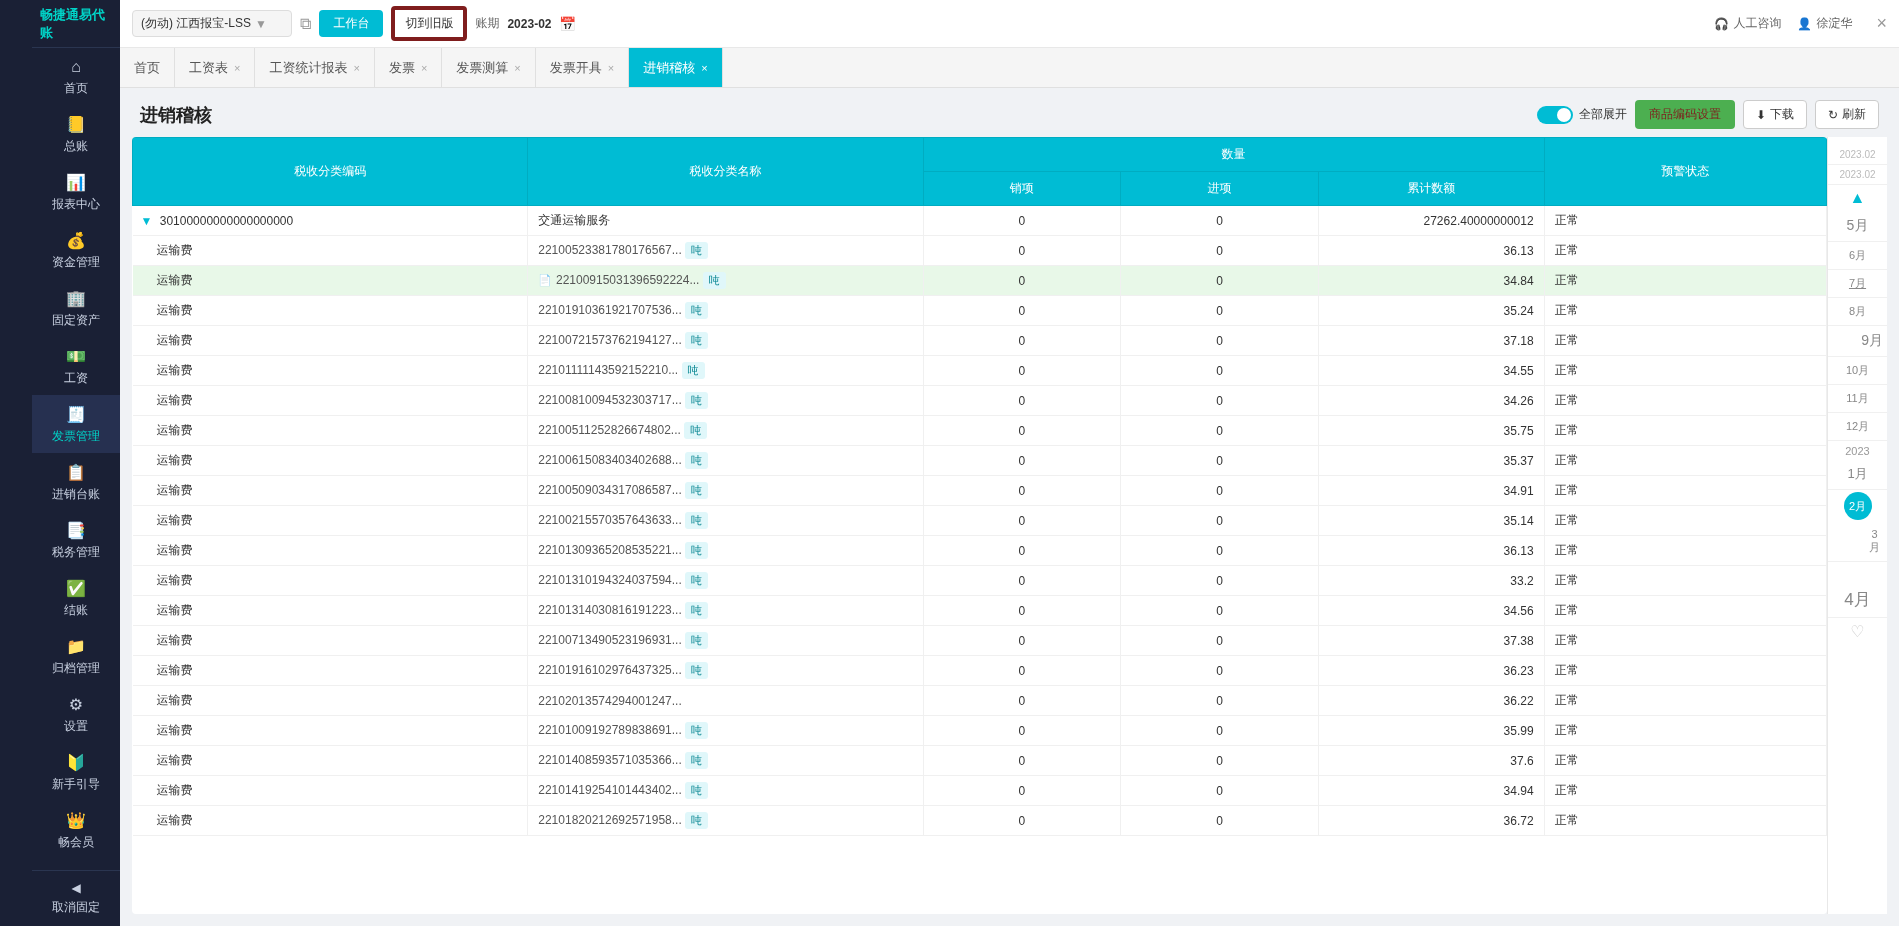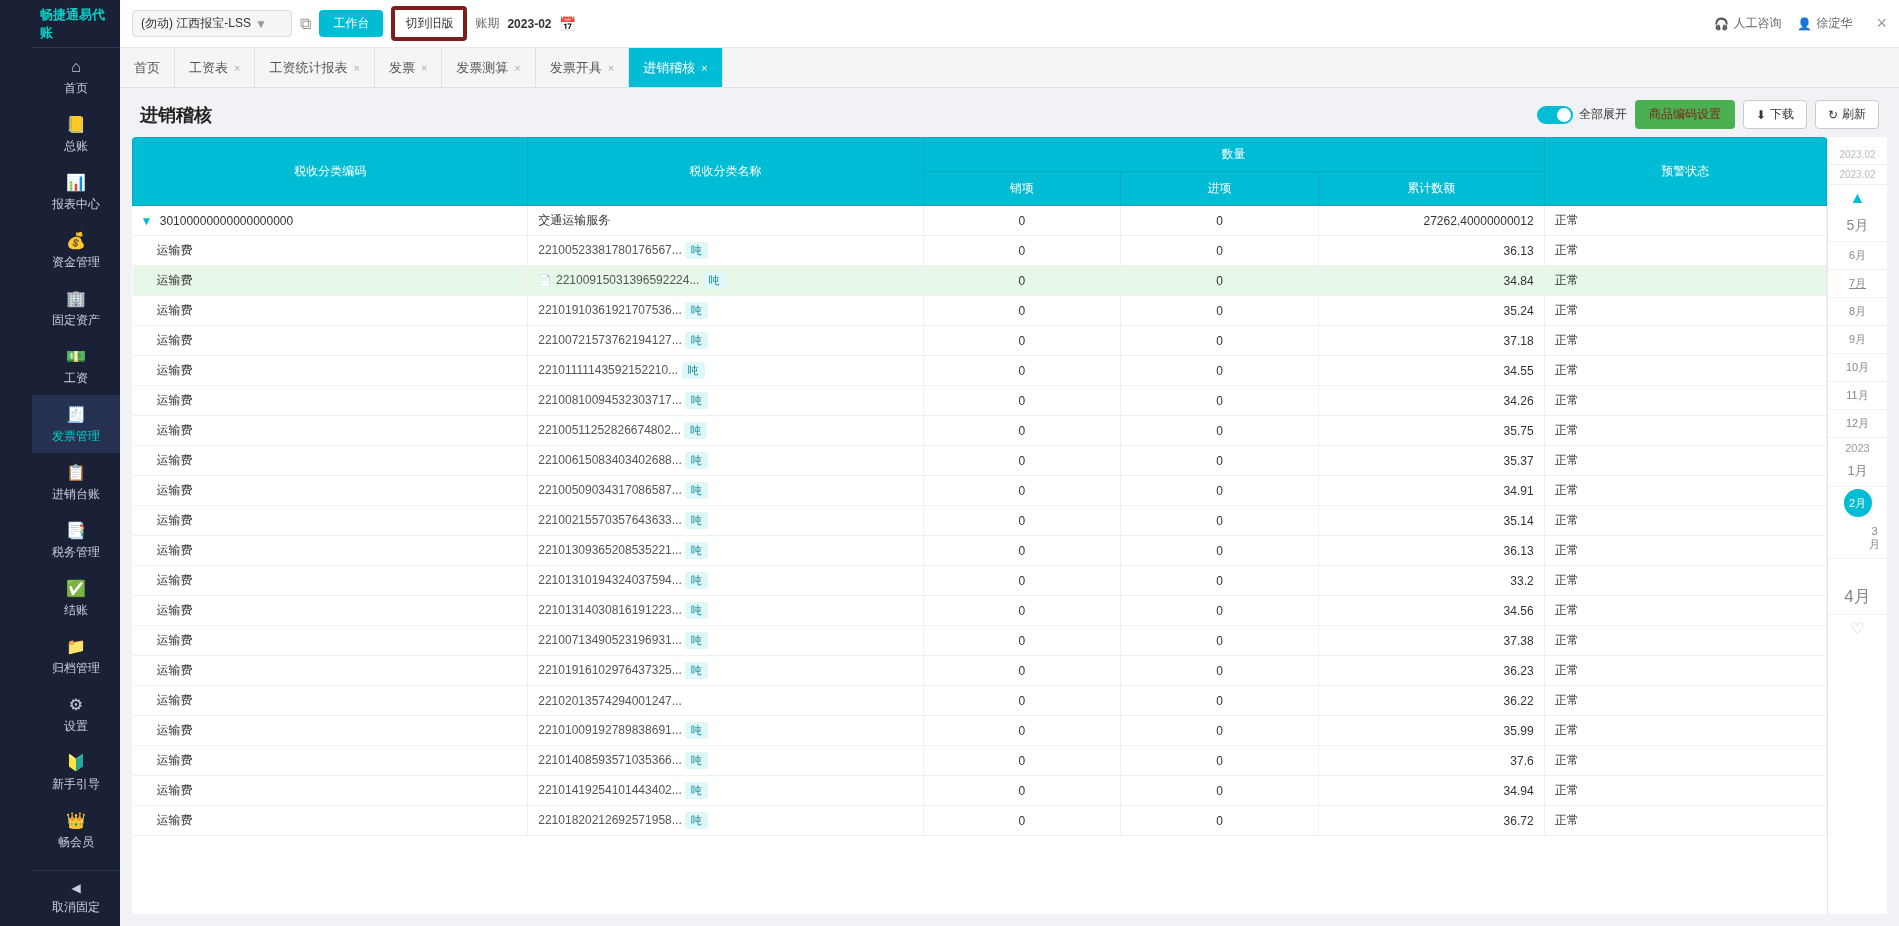--- a/index.html
+++ b/index.html
@@ -651,21 +651,21 @@
       </div>
 
       <div class="right-panel">
         <div class="right-panel-item" style="font-size:10px;color:#bbb;padding:4px 2px;">2023.02</div>
         <div class="right-panel-item" style="font-size:10px;color:#bbb;padding:4px 2px;">2023.02</div>
         <div class="up-arrow">▲</div>
         <div class="right-panel-item" style="font-size:14px;">5月</div>
         <div class="right-panel-item" style="font-size:11px;">6月</div>
         <div class="right-panel-item" style="font-size:11px;text-decoration:underline;">7月</div>
         <div class="right-panel-item" style="font-size:11px;">8月</div>
-        <div class="right-panel-item" style="font-size:11px;">9月</div>
+        <div class="right-panel-item" style="font-size:14px;text-align:right;">9月</div>
         <div class="right-panel-item" style="font-size:11px;">10月</div>
         <div class="right-panel-item" style="font-size:11px;">11月</div>
         <div class="right-panel-item" style="font-size:11px;">12月</div>
         <div class="year-label">2023</div>
         <div class="right-panel-item" style="font-size:13px;text-align:center;">1月</div>
         <div style="display:flex;justify-content:center;width:100%;">
           <div class="month-circle active">2月</div>
         </div>
         <div class="right-panel-item" style="font-size:11px;padding-left:38px;">3月</div>
         <div class="right-panel-item" style="font-size:17px;margin-top:20px;">4月</div>

